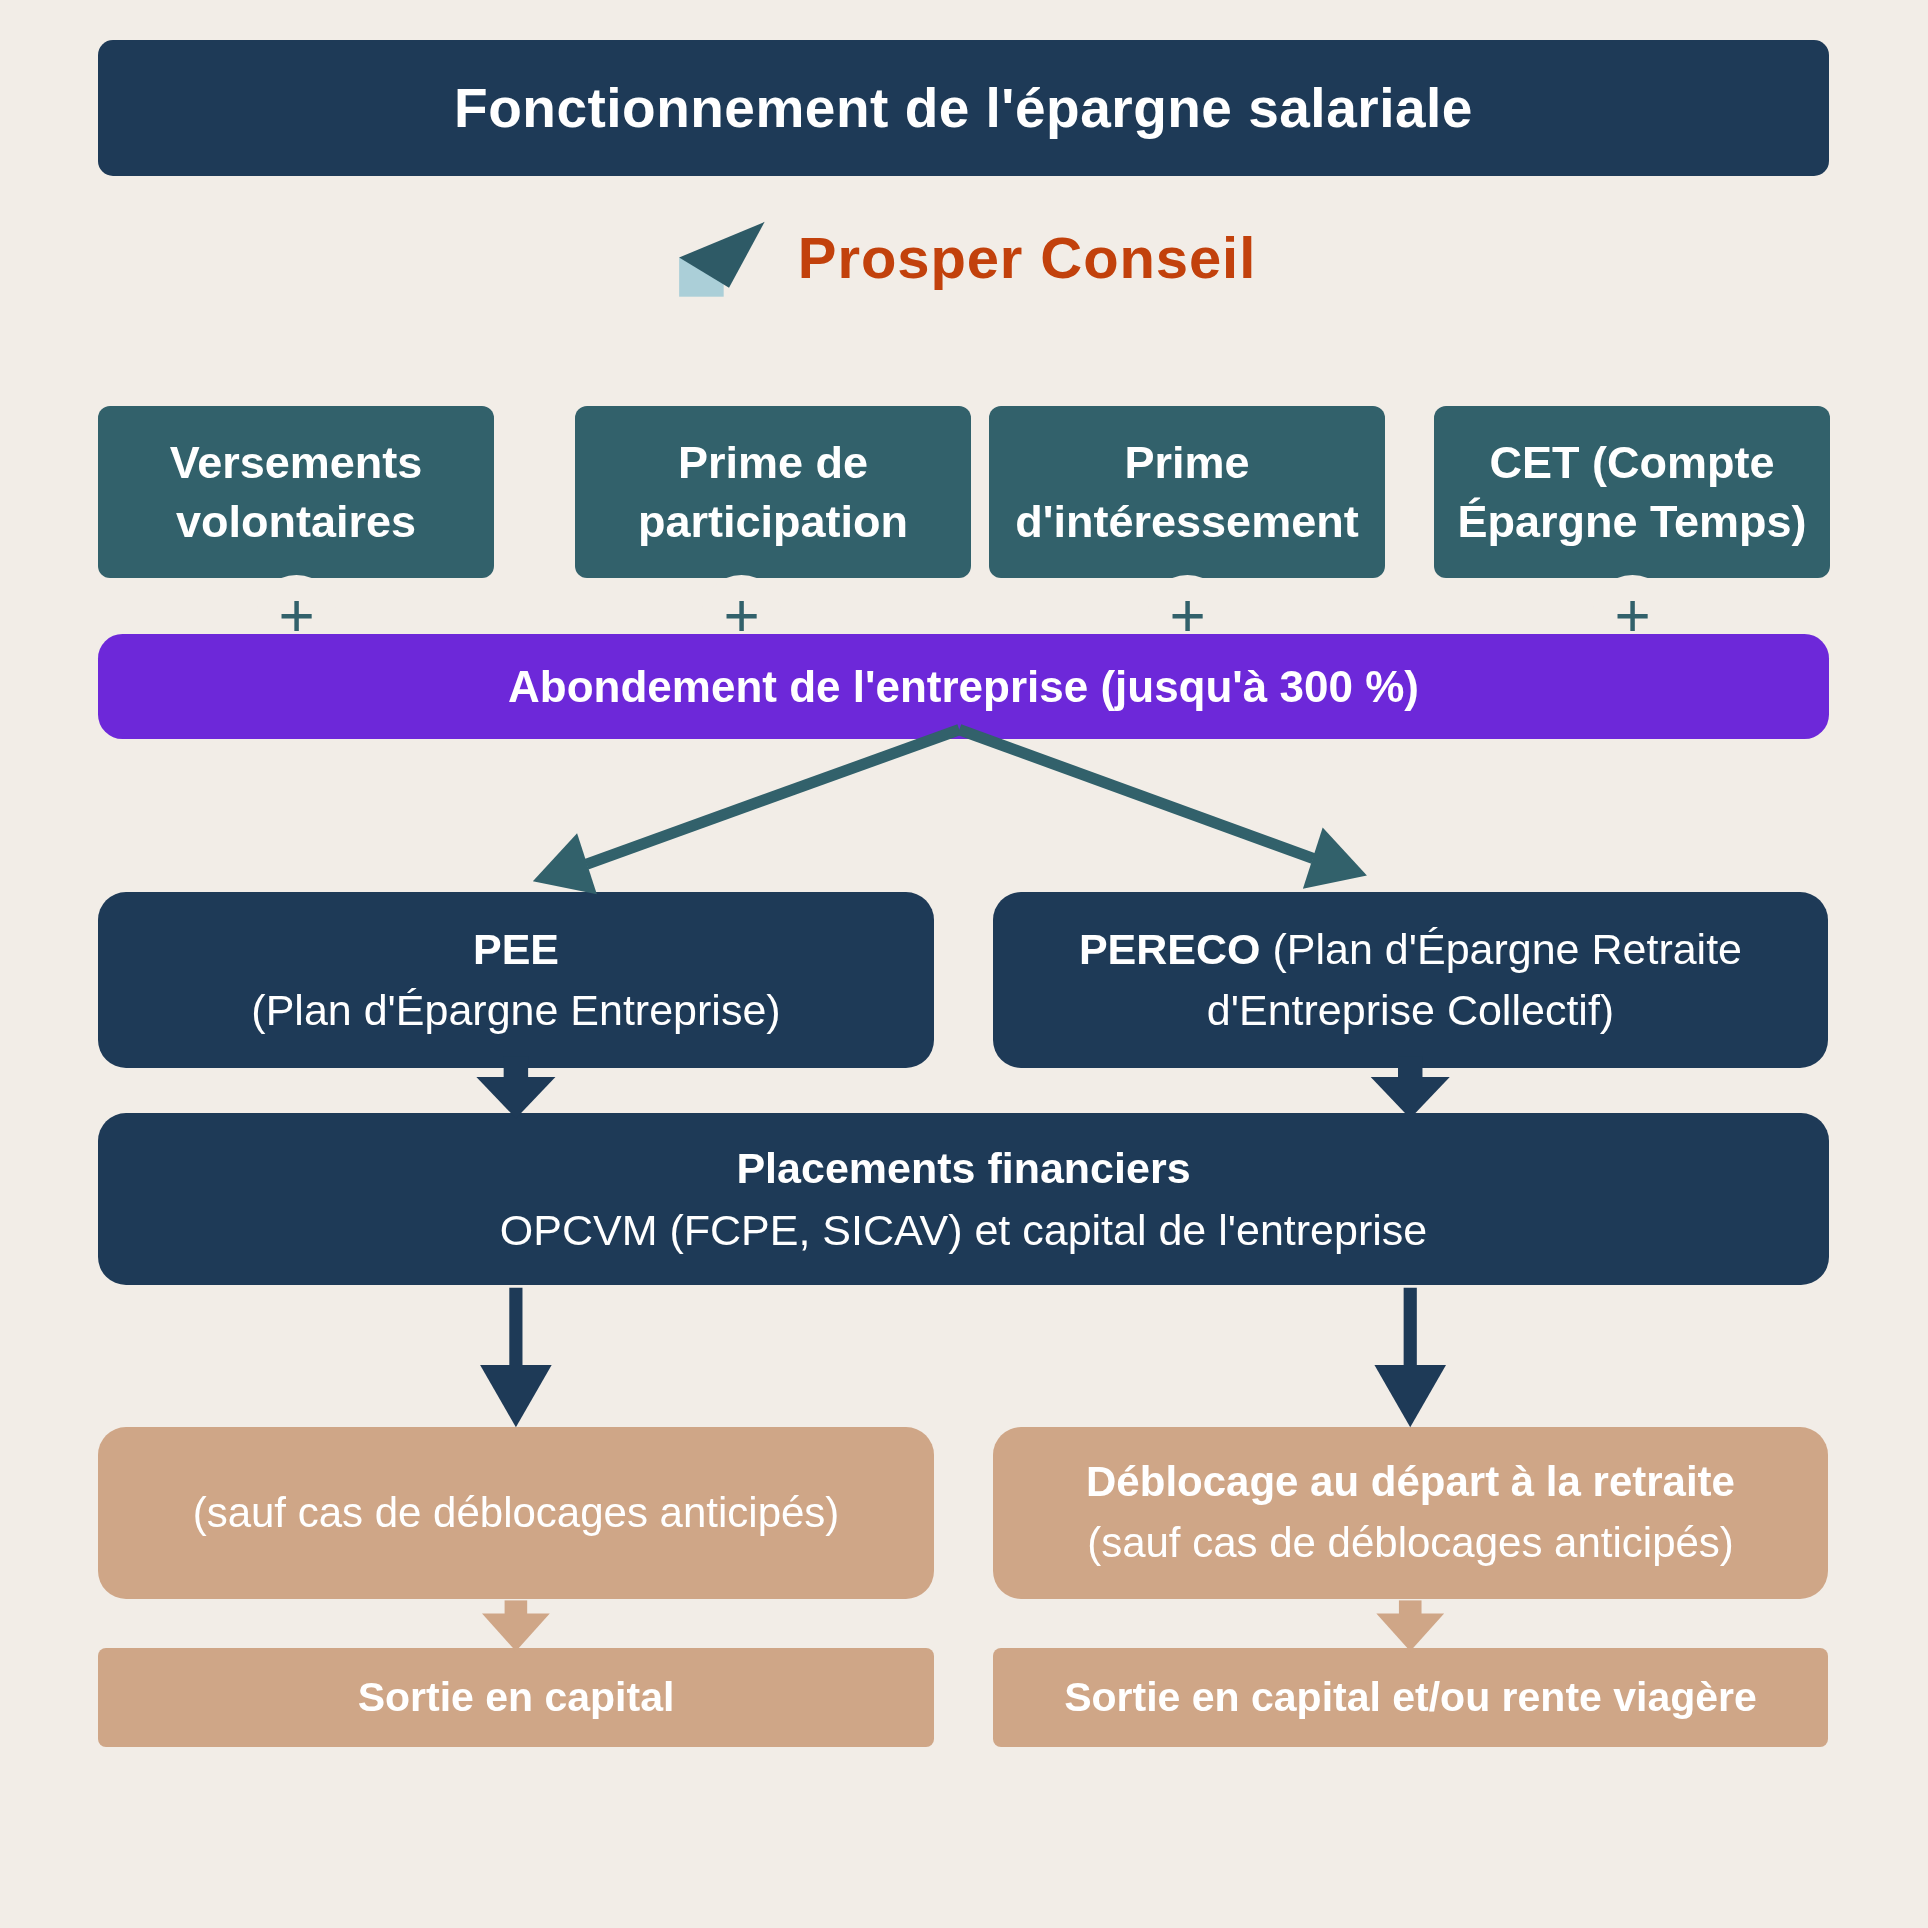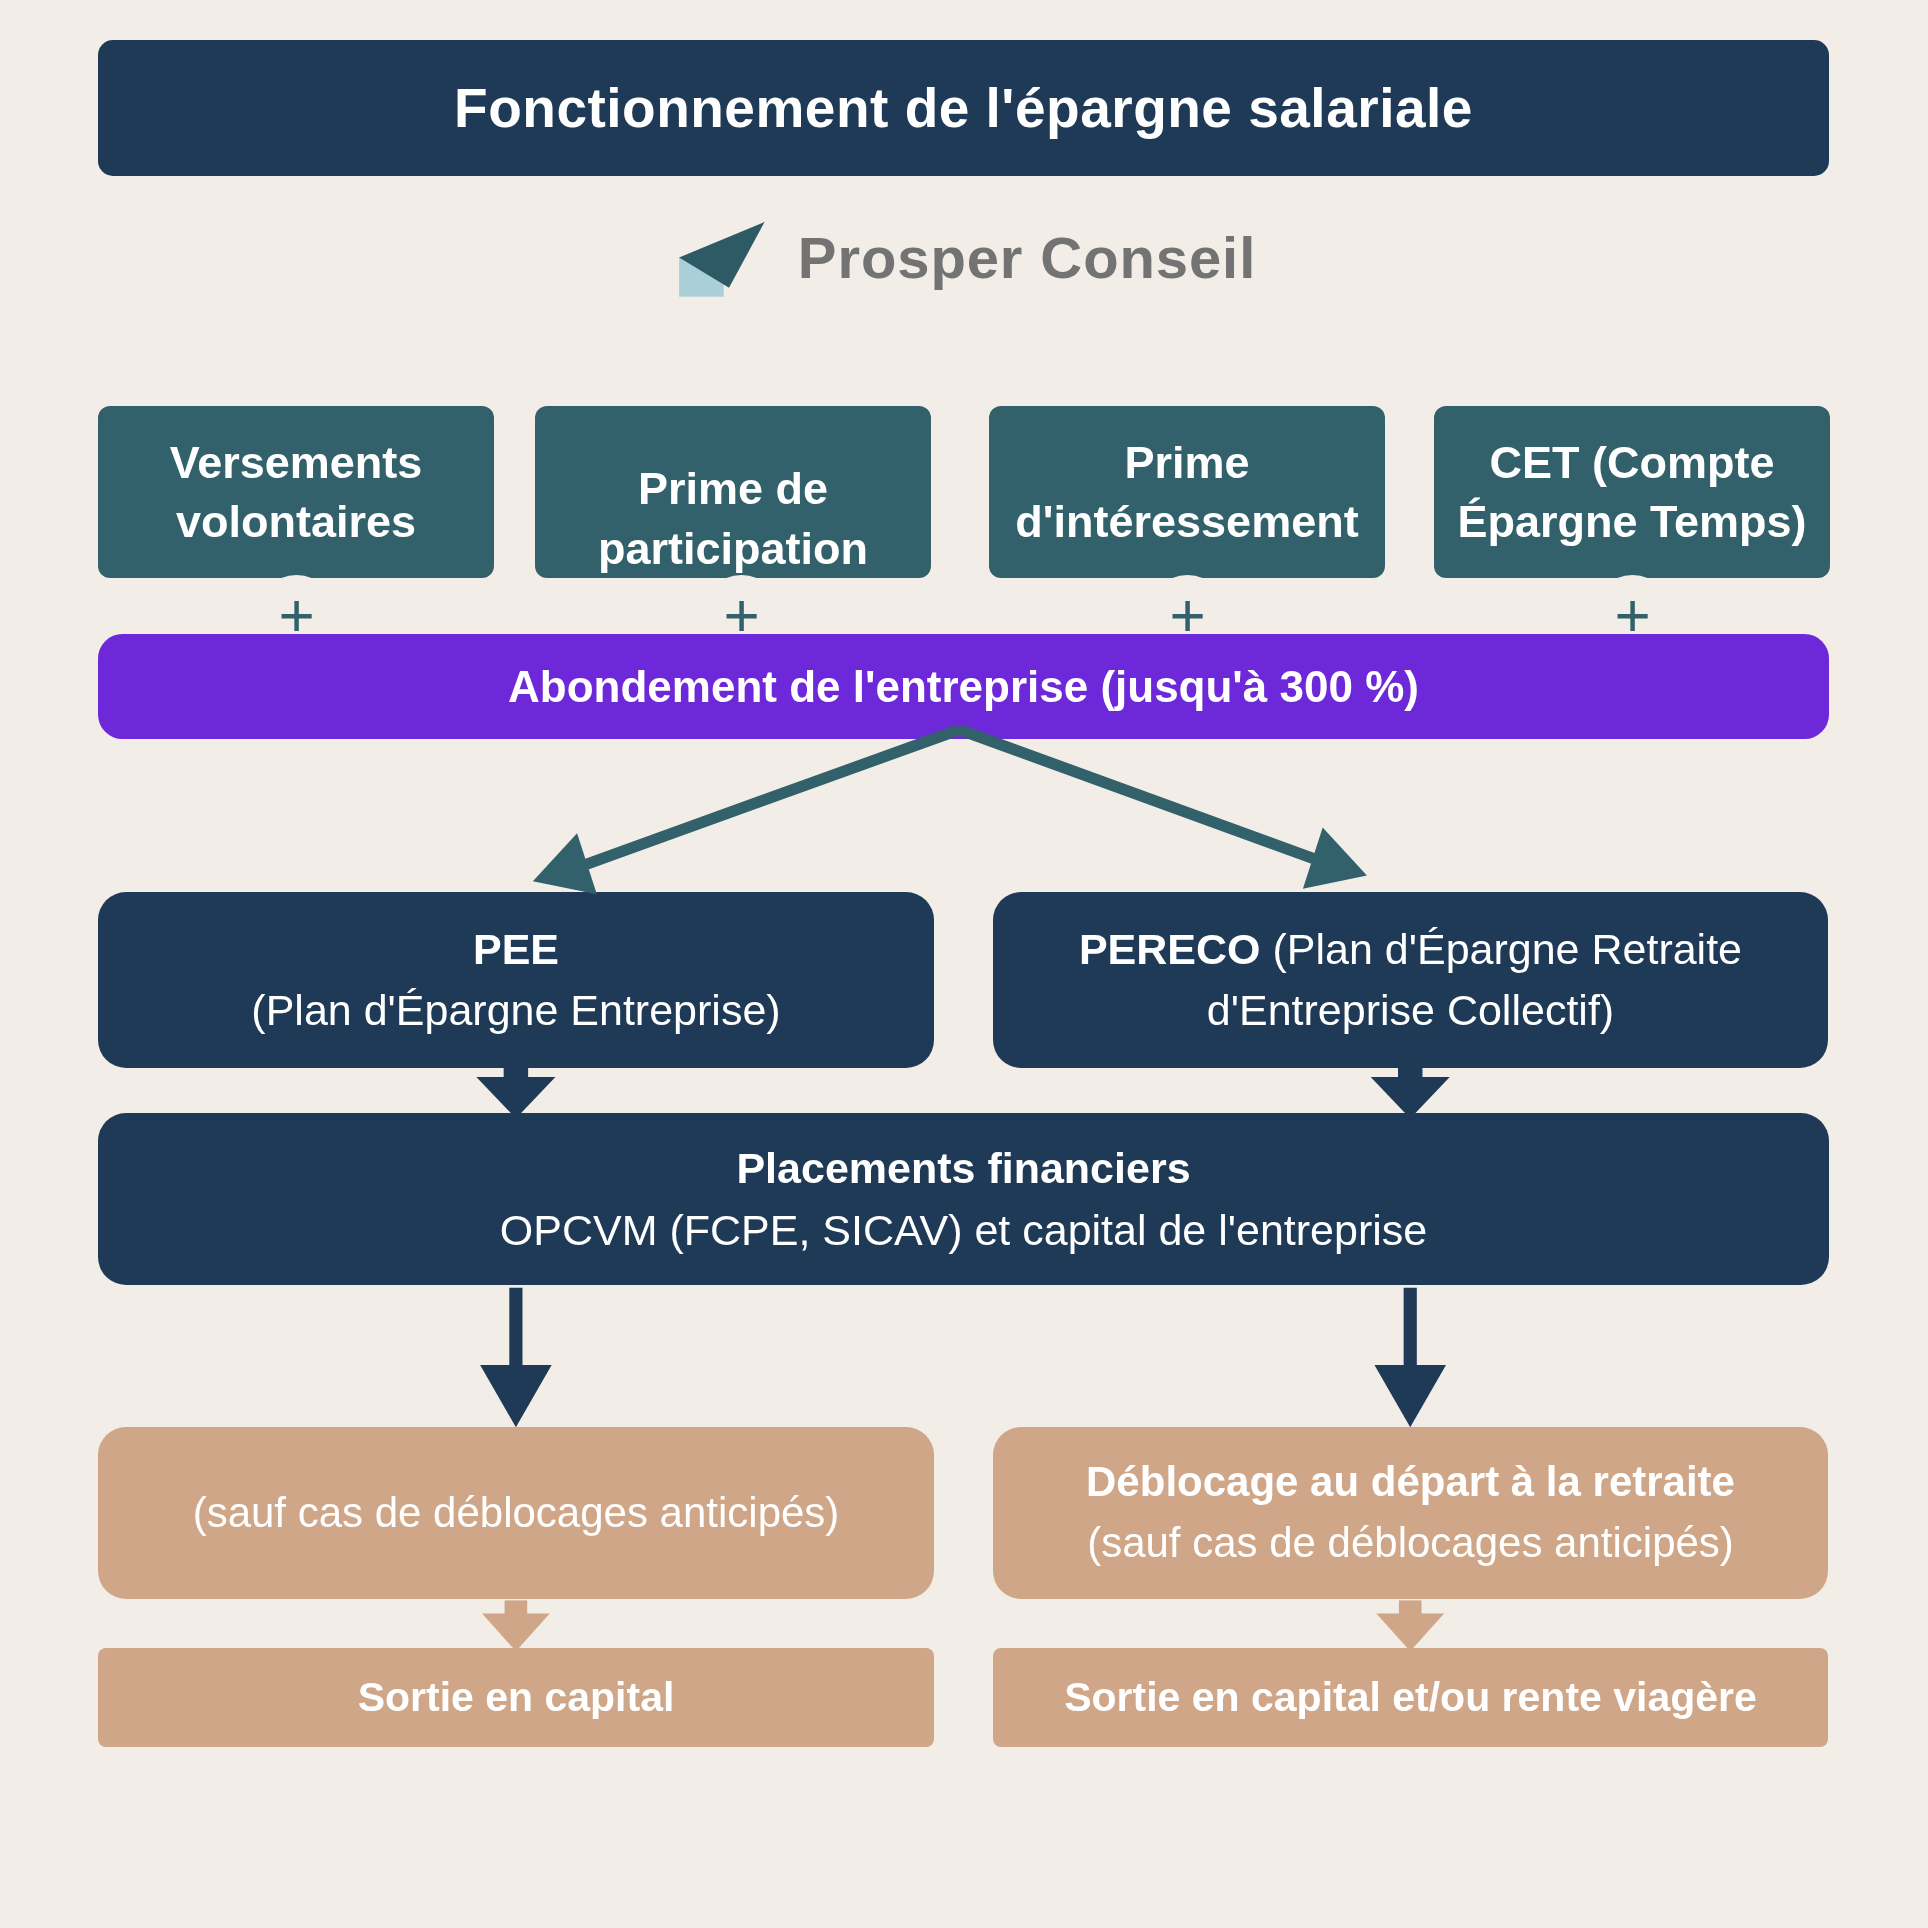--- a/index.html
+++ b/index.html
@@ -19,28 +19,28 @@
   .title-bar {
     left:98px; top:40px; width:1731px; height:136px;
     background:#1e3a57; border-radius:15px;
     font-size:55px; font-weight:bold; letter-spacing:0.5px;
   }
 
   .brand-row {
     position:absolute; left:0; top:202px; width:1928px; height:111px;
     display:flex; align-items:center; justify-content:center; gap:28px;
   }
-  .brand-name { font-size:58px; font-weight:bold; color:#737373; letter-spacing:0.9px; }
+  .brand-name { font-size:58px; font-weight:bold; color:#c2410c; letter-spacing:0.9px; }
 
   .source {
     top:406px; width:396px; height:172px;
     background:#32616b; border-radius:12px;
     font-size:45px; font-weight:bold; line-height:1.32; padding:0 11.3px;
   }
-  .s0 { left:98px; } .s1 { left:535px;justify-content:flex-end; } .s2 { left:989px; } .s3 { left:1434px; }
+  .s0 { left:98px; } .s1 { left:575px; } .s2 { left:989px; } .s3 { left:1434px; }
 
   .plus-circle {
     position:absolute; top:575px; width:79px; height:79px; border-radius:50%;
     background:#f2ede7; color:#32616b;
     display:flex; align-items:center; justify-content:center;
     font-size:62px; font-weight:400; line-height:1;
   }
   .p0 { left:257px; } .p1 { left:702px; } .p2 { left:1148px; } .p3 { left:1593px; }
 
   .abondement {

